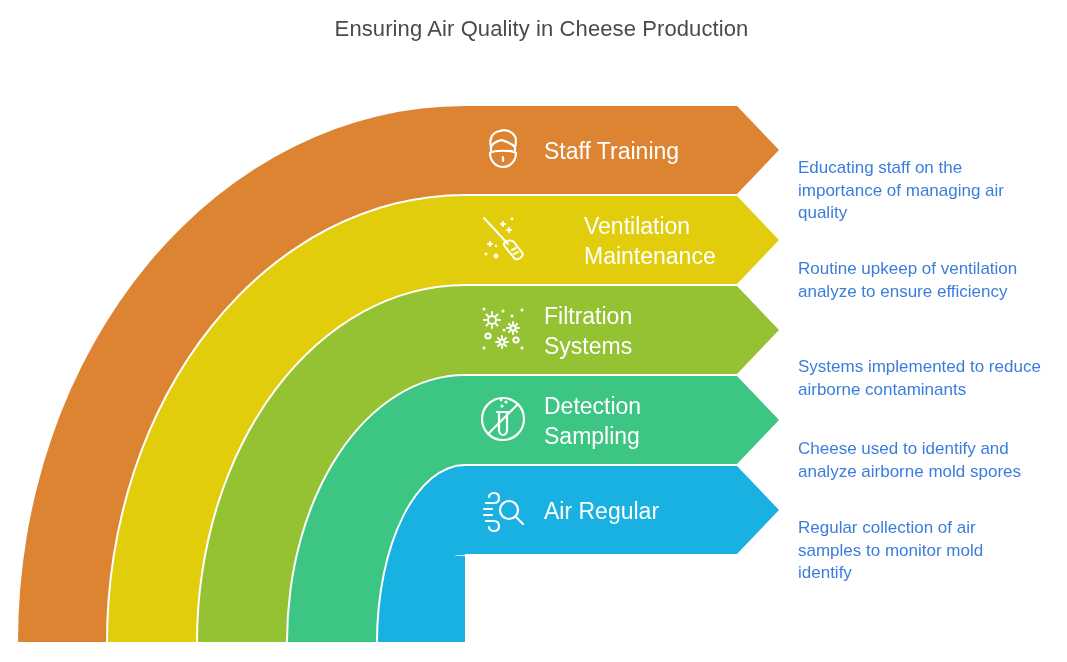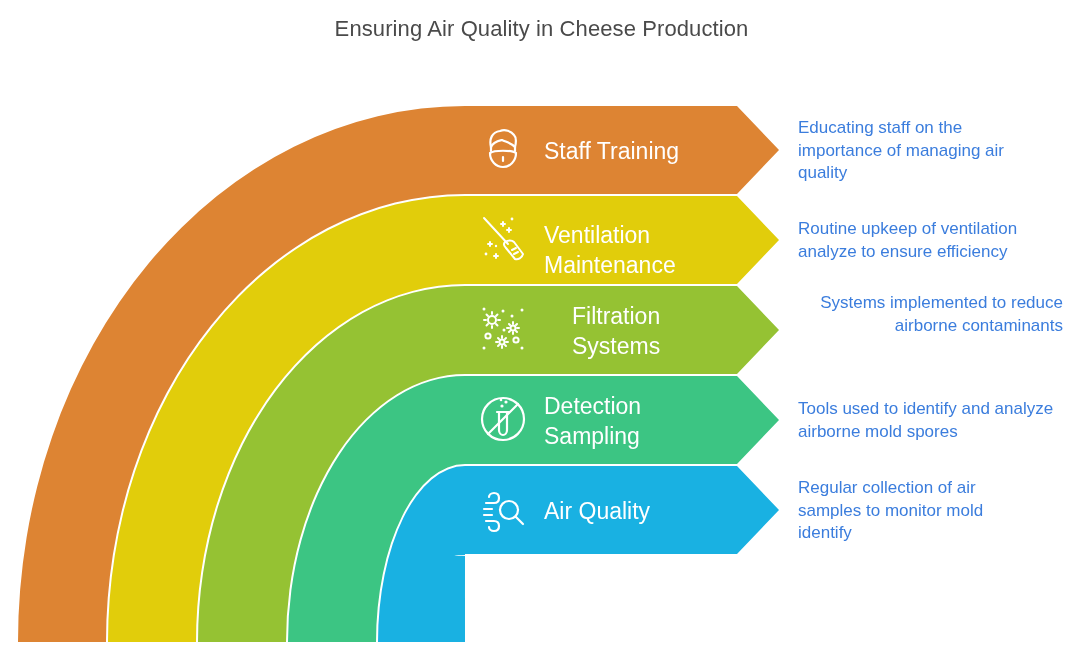--- a/index.html
+++ b/index.html
@@ -1,21 +1,21 @@
 <!DOCTYPE html>
 <html><head>
 <meta charset="utf-8">
 <style>
   html, body { margin: 0; padding: 0; background: #ffffff; }
   body { width: 1067px; height: 662px; position: relative; overflow: hidden; font-family: "Liberation Sans", sans-serif; }
   .title { position: absolute; left: 0; top: 16px; width: 1083px; text-align: center; font-size: 22px; color: #4a4a4a; letter-spacing: 0.1px; }
   svg.diagram { position: absolute; left: 0; top: 0; }
   .label { position: absolute; left: 544px; color: #ffffff; font-size: 23px; line-height: 30px; }
   .icon { position: absolute; left: 478px; width: 50px; height: 50px; }
-  .desc { position: absolute; left: 798px; width: 262px; color: #3b7ddd; font-size: 17px; line-height: 22.5px; }
+  .desc { position: absolute; left: 798px; width: 262px; color: #3b7ddd; font-size: 17px; line-height: 22.5px; margin-top: 40px; }
 </style>
 </head>
 <body>
 
 <div class="title">Ensuring Air Quality in Cheese Production</div>
 
 <svg class="diagram" width="1067" height="662" viewBox="0 0 1067 662">
 
   <path fill="#dd8433" d="M18,642 A447,536 0 0 1 465,106 L737,106 L779,150 L737,194 L465,194 A359,448 0 0 0 106,642 Z"></path>
 
@@ -103,22 +103,22 @@
     <path d="M8,16 L16,16 C19,16 21,14 21,11 C21,8 19,6 16,6 C13,6 11,8 11,10"></path>
     <path d="M6,22 L14,22"></path>
     <path d="M6,28 L14,28"></path>
     <path d="M8,34 L16,34 C19,34 21,36 21,39 C21,42 19,44 16,44 C13,44 11,42 11,40"></path>
     <circle cx="31" cy="23" r="9"></circle>
     <path d="M37.5,29.5 L45,37"></path>
   </g>
 </svg>
 
 <div class="label" style="top:136px">Staff Training</div>
-<div class="label" style="top:220px; width:170px;">Ventilation Maintenance</div>
-<div class="label" style="top:301px; width:140px;margin-left:28px;">Filtration Systems</div>
+<div class="label" style="top:211px; width:170px;margin-left:40px;">Ventilation Maintenance</div>
+<div class="label" style="top:301px; width:140px;">Filtration Systems</div>
 <div class="label" style="top:391px; width:140px;">Detection Sampling</div>
-<div class="label" style="top:496px">Air Quality</div>
+<div class="label" style="top:496px">Air Regular</div>
 
 <div class="desc" style="top:117px; width:245px;">Educating staff on the importance of managing air quality</div>
 <div class="desc" style="top:218px; width:255px;">Routine upkeep of ventilation analyze to ensure efficiency</div>
-<div class="desc" style="top:292px; width:265px;text-align:right;">Systems implemented to reduce airborne contaminants</div>
-<div class="desc" style="top:398px; width:265px;">Tools used to identify and analyze airborne mold spores</div>
+<div class="desc" style="top:316px; width:265px;">Systems implemented to reduce airborne contaminants</div>
+<div class="desc" style="top:398px; width:265px;">Cheese used to identify and analyze airborne mold spores</div>
 <div class="desc" style="top:477px; width:230px;">Regular collection of air samples to monitor mold identify</div>
 
 </body></html>

